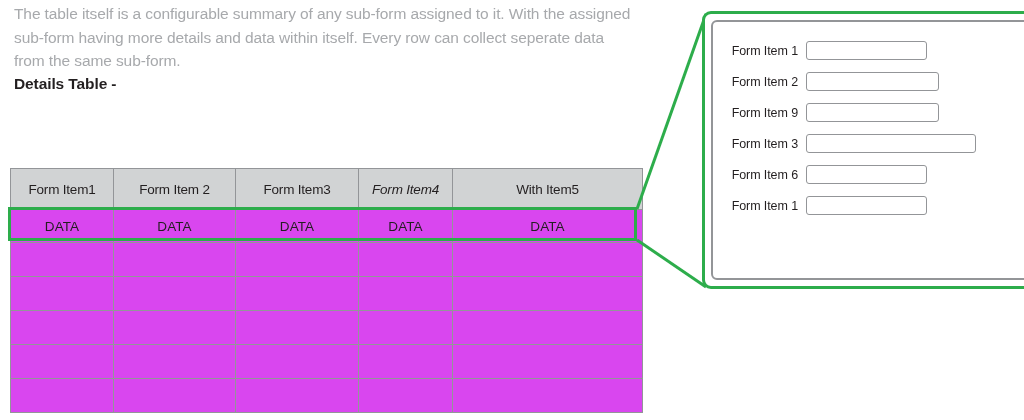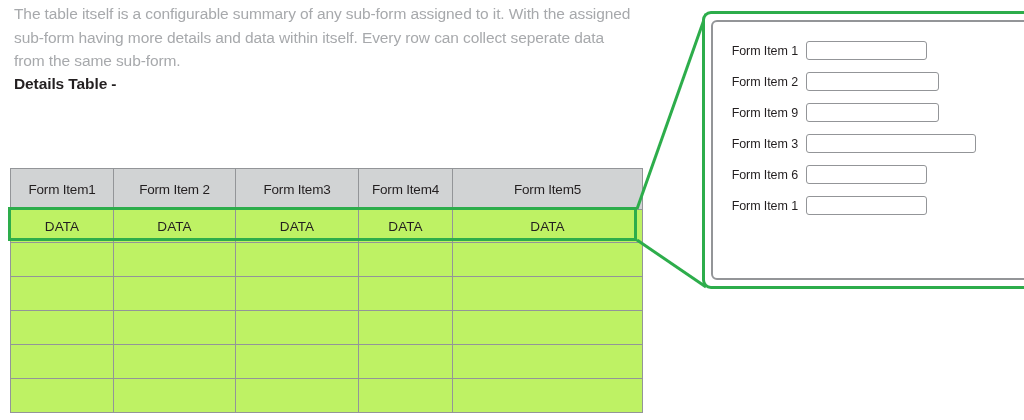--- a/index.html
+++ b/index.html
@@ -50,38 +50,38 @@
   }
   #summary-table th,
   #summary-table td {
     border: 1px solid #939598;
     padding: 0;
     text-align: center;
     vertical-align: middle;
     font-weight: normal;
     font-size: 13.5px;
     color: #231f20;
-    background: #bef264;
+    background: #d946ef;
   }
   #summary-table thead th {
     background: #d1d3d4;
     height: 40px;
     letter-spacing: -0.2px;
   }
   #summary-table tbody td {
     height: 32px;
     letter-spacing: 0.1px;
   }
   #summary-table tbody tr.empty-row td {
     height: 33px;
   }
   .col-1 { width: 102px; }
   .col-2 { width: 121px; }
   .col-3 { width: 122px; }
-  .col-4 { width: 93px; }
+  .col-4 { width: 93px; font-style: italic; }
   .col-5 { width: 189px; }
 
   
   #row-highlight {
     position: absolute;
     left: 8px;
     top: 207px;
     width: 629px;
     height: 34px;
     border: 3px solid #2dad4b;
@@ -160,21 +160,21 @@
   <div id="desc-title">Details Table -</div>
 </div>
 
 <table id="summary-table">
   <thead>
     <tr>
       <th class="col-1">Form Item1</th>
       <th class="col-2">Form Item 2</th>
       <th class="col-3">Form Item3</th>
       <th class="col-4">Form Item4</th>
-      <th class="col-5">Form Item5</th>
+      <th class="col-5">With Item5</th>
     </tr>
   </thead>
   <tbody>
     <tr>
       <td>DATA</td>
       <td>DATA</td>
       <td>DATA</td>
       <td>DATA</td>
       <td>DATA</td>
     </tr>

